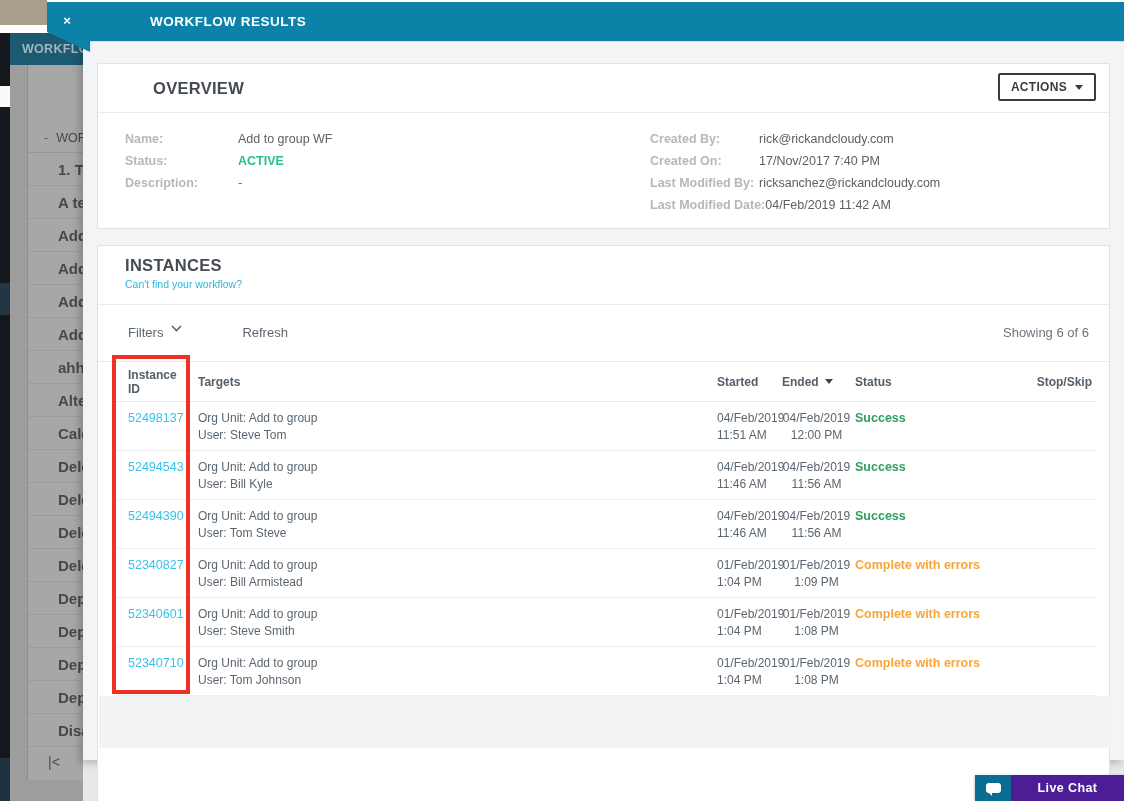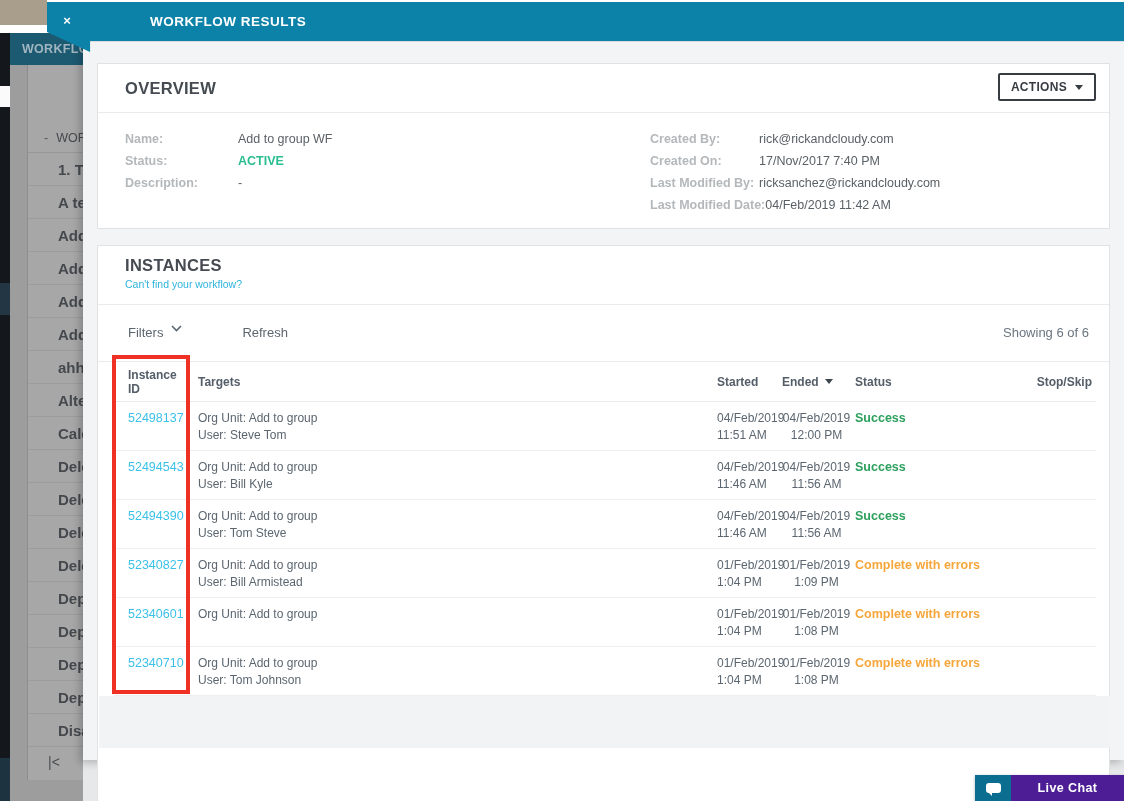--- a/index.html
+++ b/index.html
@@ -56,21 +56,21 @@
     position:absolute; left:103px; top:0; height:39px; line-height:39px;
     color:#ffffff; font-weight:700; font-size:13.5px; letter-spacing:.5px;
   }
   .modal-body {
     left:83px; top:41px; width:1041px; height:719px; background:#f3f4f5; z-index:4;
     border-top:1px solid #d9d9df; box-shadow:-3px 3px 8px rgba(0,0,0,.22);
   }
   .bottom-strip { left:83px; top:760px; width:1041px; height:41px; background:#e7e8e9; z-index:3; }
 
   .card { position:absolute; background:#ffffff; border:1px solid #e0e2e4; }
-  .overview-card { left:14px; top:21px; width:1013px; height:166px; }
+  .overview-card { left:14px; top:21px; width:1013px; height:166px;padding-left:28px; }
   .instances-card { left:14px; top:203px; width:1013px; height:624px; }
 
   .card-title {
     padding:15px 0 0 27px; font-size:16.5px; font-weight:700;
     color:#454b51; letter-spacing:.3px;
   }
   .overview-divider { position:absolute; left:0; top:48px; width:100%; border-top:1px solid #e8eaec; }
 
   .actions-btn {
     position:absolute; top:9px; right:13px; height:28px; padding:0 11px;
@@ -337,20 +337,21 @@
             <div>1:09 PM</div>
           </div>
           <div class="c-status"><span class="status-text" style="color: rgb(246, 166, 59);">Complete with errors</span></div>
           <div class="c-skip"></div>
         </div>
 
         <div class="t-row">
           <div class="c-id"><span class="id-link">52340601</span></div>
           <div class="c-tg cell-2line">
             <div>Org Unit: Add to group</div>
+            <div>User: Steve Smith</div>
           </div>
           <div class="c-st cell-2line">
             <div>01/Feb/2019</div>
             <div>1:04 PM</div>
           </div>
           <div class="c-end cell-2line">
             <div>01/Feb/2019</div>
             <div>1:08 PM</div>
           </div>
           <div class="c-status"><span class="status-text" style="color: rgb(246, 166, 59);">Complete with errors</span></div>

